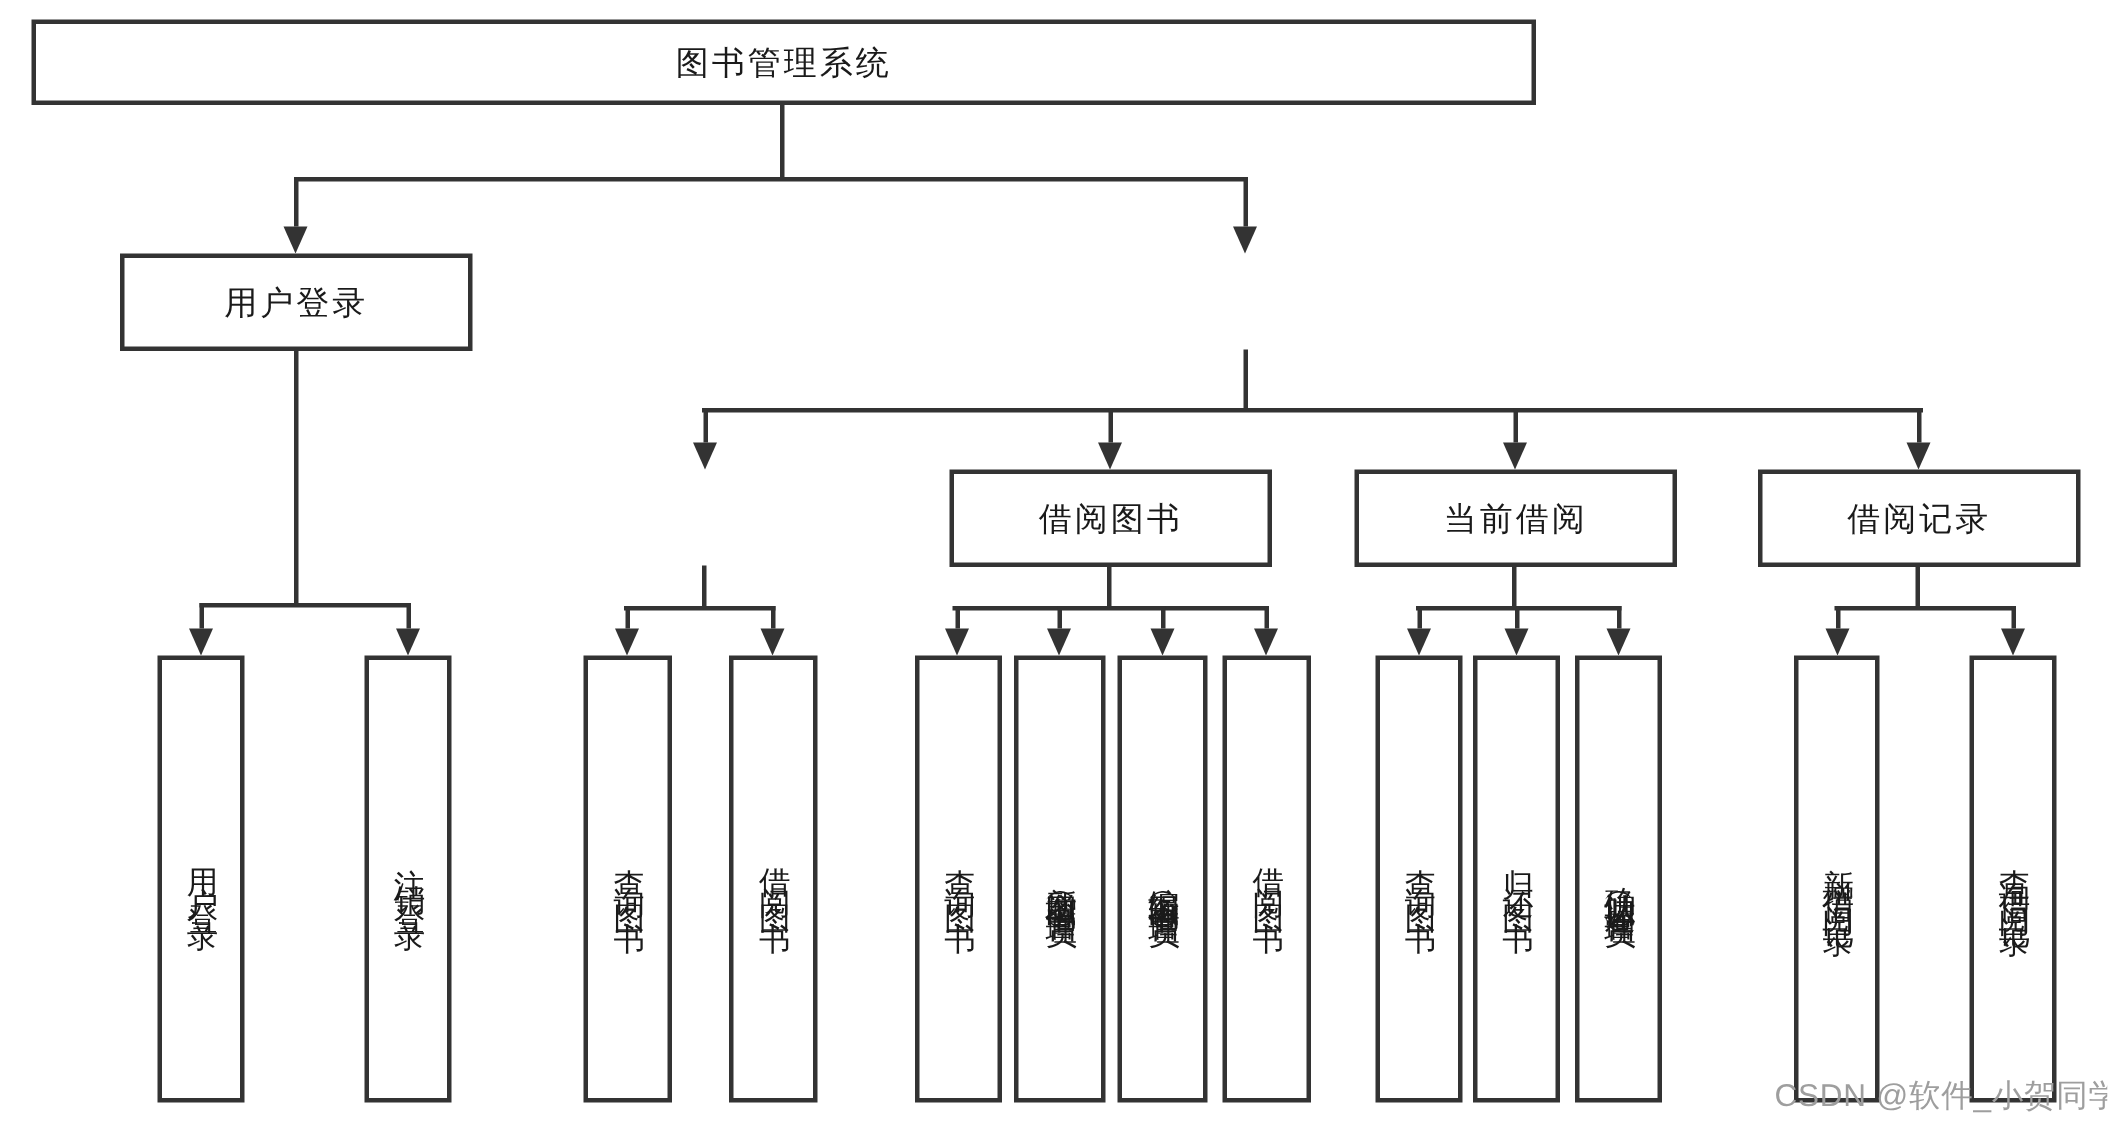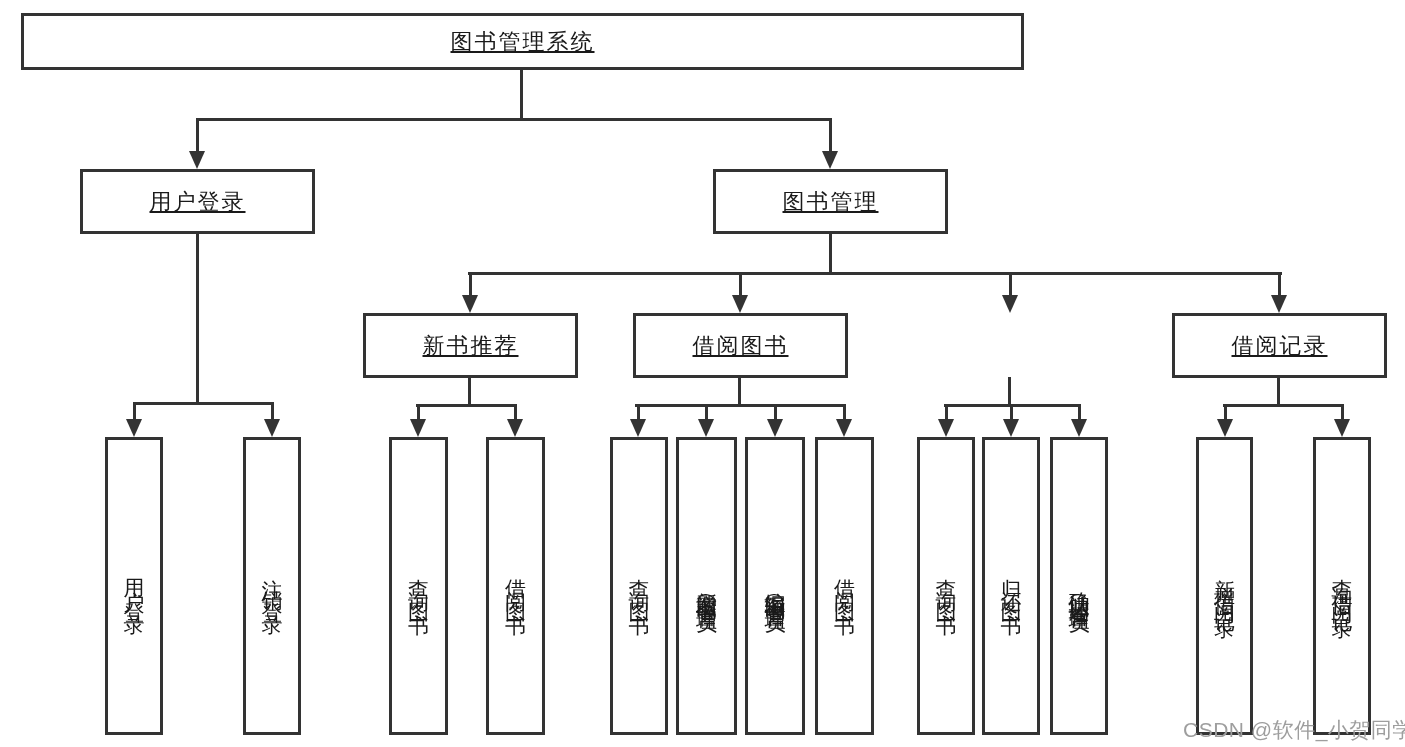--- a/index.html
+++ b/index.html
@@ -21,21 +21,20 @@
     box-sizing: border-box;
     border: 3px solid var(--line, #333);
     background: #ffffff;
     display: flex;
     align-items: center;
     justify-content: center;
     font-size: 22px;
     letter-spacing: 2px;
     color: var(--text, #1a1a1a);
     z-index: 2;
-    text-decoration: underline;
   }
   
   .vbox {
     position: absolute;
     box-sizing: border-box;
     border: 3px solid var(--line, #333);
     background: #ffffff;
     top: 437px;
     height: 298px;
     display: flex;
@@ -77,24 +76,23 @@
   }
 </style>
 </head>
 <body>
 
 <div id="canvas">
 
   <div class="hbox" style="left:21px; top:13px; width:1003px; height:57px;">图书管理系统</div>
 
   <div class="hbox" style="left:80px; top:169px; width:235px; height:65px;">用户登录</div>
-  <div class="hbox" style="left:713px; top:169px; width:235px; height:65px;">图书管理</div>
 
-  <div class="hbox" style="left:363px; top:313px; width:215px; height:65px;">新书推荐</div>
   <div class="hbox" style="left:633px; top:313px; width:215px; height:65px;">借阅图书</div>
+  <div class="hbox" style="left:903px; top:313px; width:215px; height:65px;">当前借阅</div>
   <div class="hbox" style="left:1172px; top:313px; width:215px; height:65px;">借阅记录</div>
 
   <div class="vbox ls4" style="left:105px; width:58px;">用户登录</div>
   <div class="vbox ls4" style="left:243px; width:58px;">注销登录</div>
 
   <div class="vbox ls4" style="left:389px; width:59px;">查询图书</div>
   <div class="vbox ls4" style="left:486px; width:59px;">借阅图书</div>
 
   <div class="vbox ls4" style="left:610px; width:58px;">查询图书</div>
   <div class="vbox ls10" style="left:676px; width:61px;">新增图书（管理员）</div>

